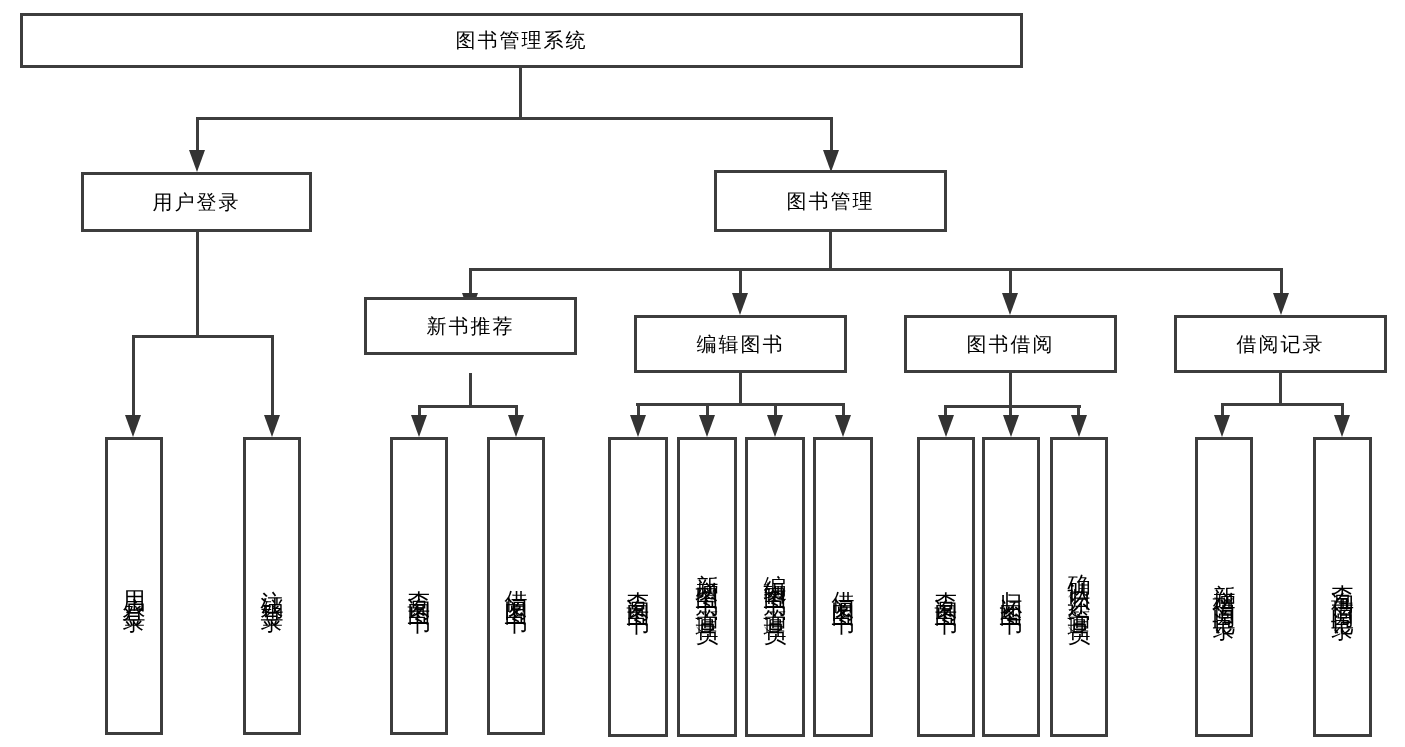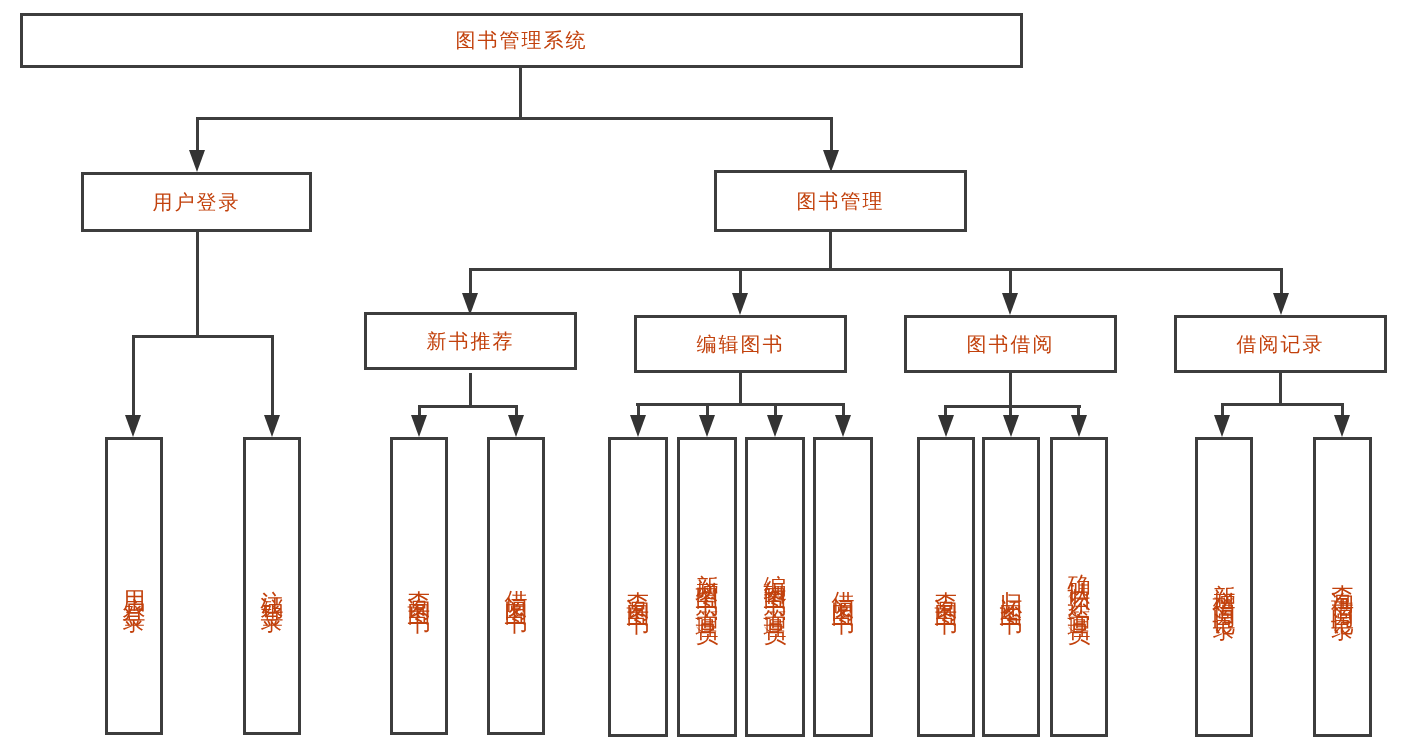--- a/index.html
+++ b/index.html
@@ -11,21 +11,21 @@
     font-family:"Liberation Sans","DejaVu Sans",sans-serif;
   }
   .box{
     position:absolute;
     box-sizing:border-box;
     border:3px solid #3d3d3d;
     background:#ffffff;
     display:flex;
     align-items:center;
     justify-content:center;
-    color:#c2410c;
+    color:#000000;
     text-align:center;
   }
   .hbox{
     font-size:20px;
     letter-spacing:2px;
     white-space:nowrap;
   }
   .vbox{
     writing-mode:vertical-rl;
     text-orientation:mixed;
@@ -66,41 +66,41 @@
 
   <div class="line" style="left:196px;top:117px;width:637px;height:3px;"></div>
 
   <div class="line" style="left:196px;top:117px;width:3px;height:33px;"></div>
   <div class="arrow" style="left:189px;top:150px;"></div>
 
   <div class="line" style="left:830px;top:117px;width:3px;height:33px;"></div>
   <div class="arrow" style="left:823px;top:150px;"></div>
 
   <div class="box hbox" style="left:81px;top:172px;width:231px;height:60px;">用户登录</div>
-  <div class="box hbox" style="left:714px;top:170px;width:253px;height:62px;">图书管理</div>
+  <div class="box hbox" style="left:714px;top:170px;width:233px;height:62px;">图书管理</div>
 
   <div class="line" style="left:196px;top:232px;width:3px;height:106px;"></div>
   <div class="line" style="left:132px;top:335px;width:142px;height:3px;"></div>
   <div class="line" style="left:132px;top:335px;width:3px;height:80px;"></div>
   <div class="arrow" style="left:125px;top:415px;"></div>
   <div class="line" style="left:271px;top:335px;width:3px;height:80px;"></div>
   <div class="arrow" style="left:264px;top:415px;"></div>
 
   <div class="line" style="left:829px;top:232px;width:3px;height:39px;"></div>
   <div class="line" style="left:469px;top:268px;width:814px;height:3px;"></div>
   <div class="line" style="left:469px;top:268px;width:3px;height:25px;"></div>
   <div class="arrow" style="left:462px;top:293px;"></div>
   <div class="line" style="left:739px;top:268px;width:3px;height:25px;"></div>
   <div class="arrow" style="left:732px;top:293px;"></div>
   <div class="line" style="left:1009px;top:268px;width:3px;height:25px;"></div>
   <div class="arrow" style="left:1002px;top:293px;"></div>
   <div class="line" style="left:1280px;top:268px;width:3px;height:25px;"></div>
   <div class="arrow" style="left:1273px;top:293px;"></div>
 
-  <div class="box hbox" style="left:364px;top:312px;width:213px;height:58px;">新书推荐</div>
+  <div class="box hbox" style="left:364px;top:297px;width:213px;height:58px;">新书推荐</div>
   <div class="box hbox" style="left:634px;top:315px;width:213px;height:58px;">编辑图书</div>
   <div class="box hbox" style="left:904px;top:315px;width:213px;height:58px;">图书借阅</div>
   <div class="box hbox" style="left:1174px;top:315px;width:213px;height:58px;">借阅记录</div>
 
   <div class="line" style="left:469px;top:373px;width:3px;height:35px;"></div>
   <div class="line" style="left:418px;top:405px;width:100px;height:3px;"></div>
   <div class="line" style="left:418px;top:405px;width:3px;height:10px;"></div>
   <div class="arrow" style="left:411px;top:415px;"></div>
   <div class="line" style="left:515px;top:405px;width:3px;height:10px;"></div>
   <div class="arrow" style="left:508px;top:415px;"></div>

